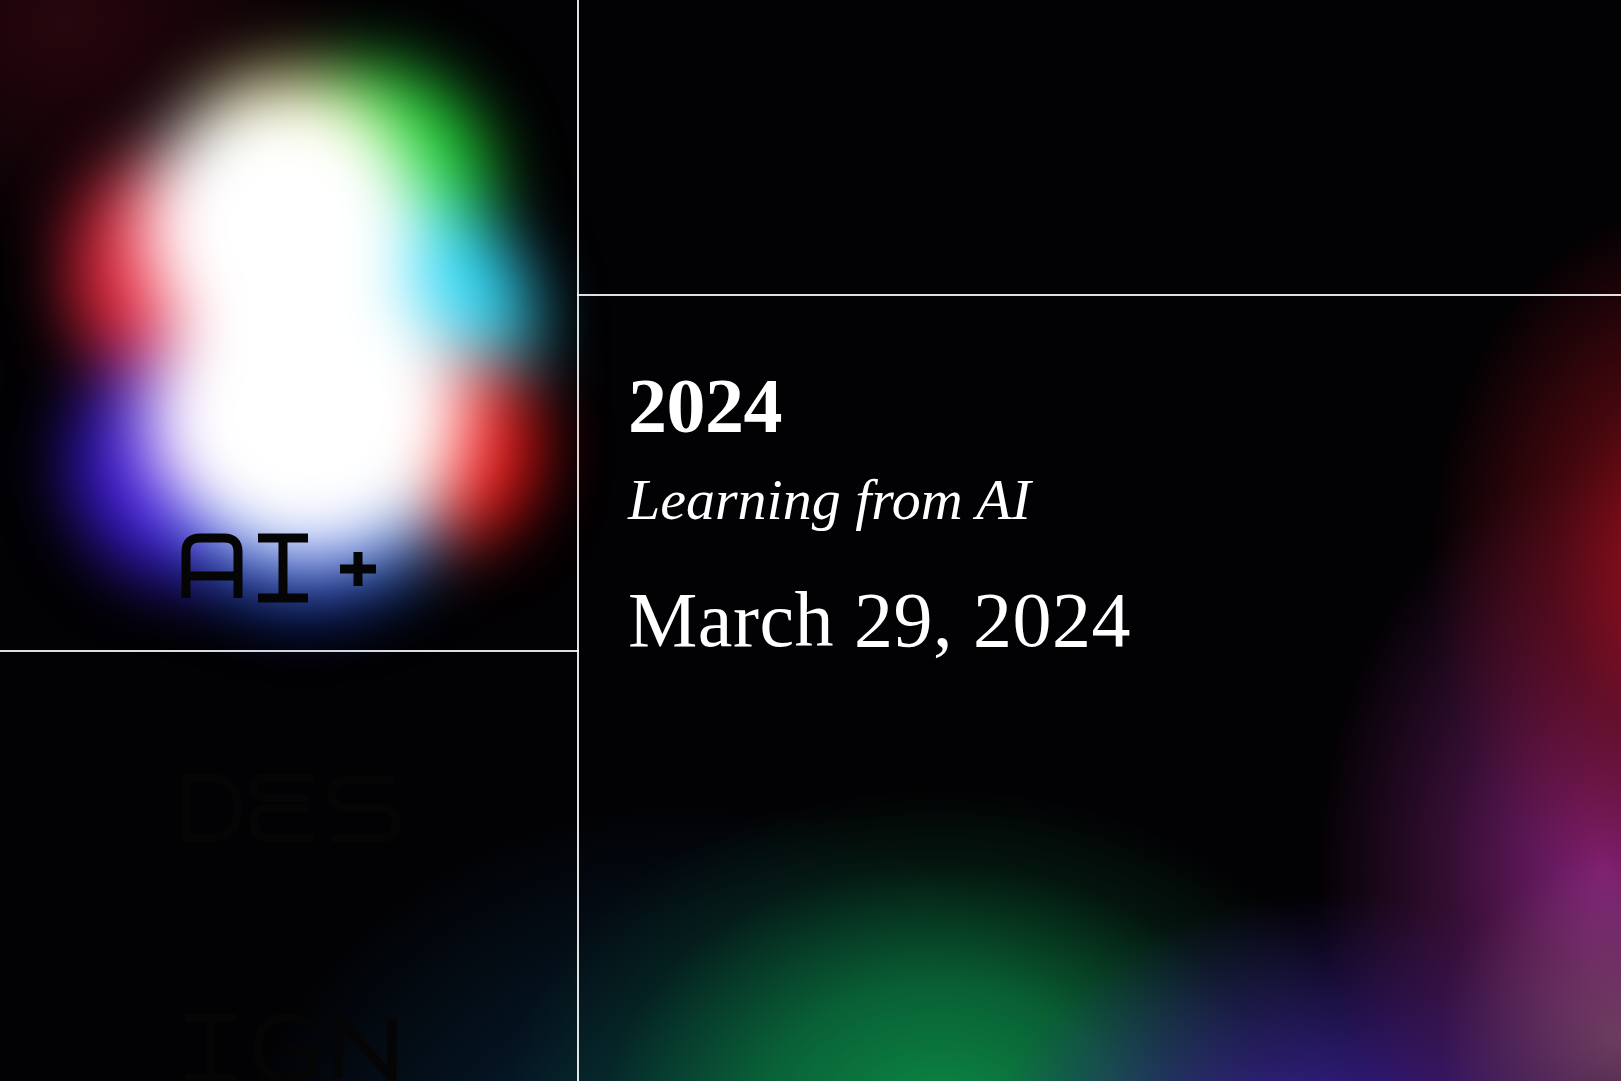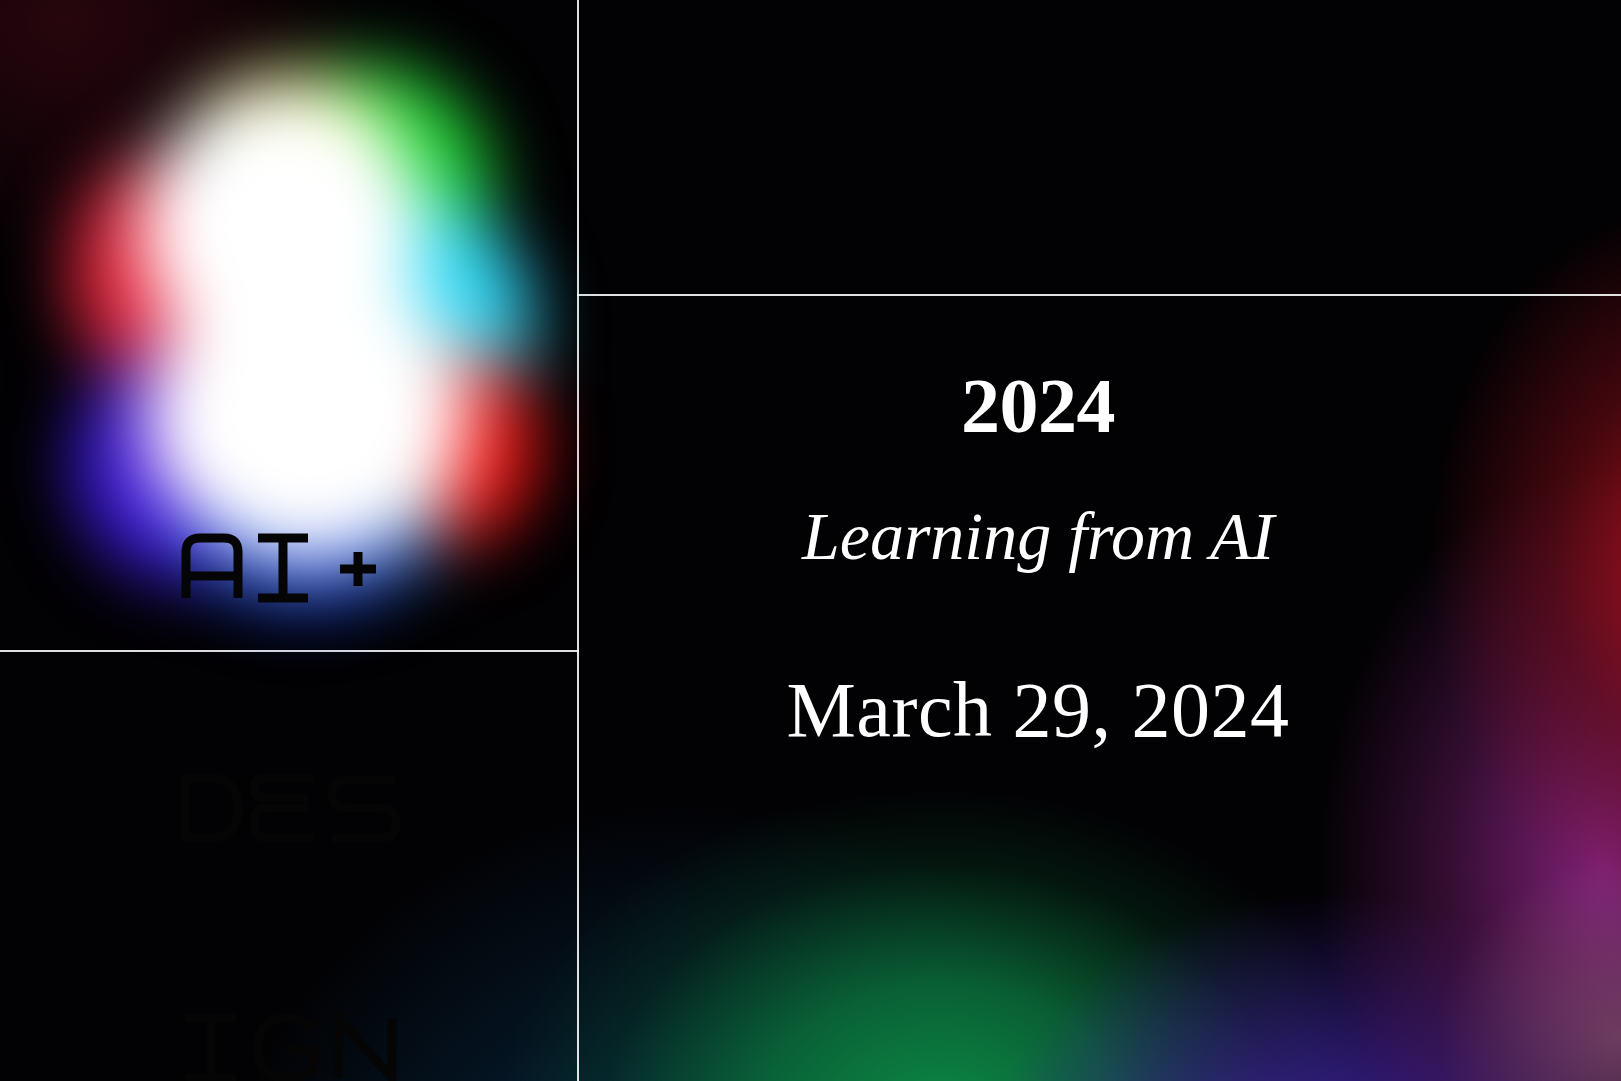--- a/index.html
+++ b/index.html
@@ -131,21 +131,20 @@
   .logo-line svg { display:block; overflow:visible; }
 
   
   .content {
     position:absolute;
     left:628px;
     top:360px;
     width:820px;
     color:#ffffff;
     z-index:4;
-    text-align:center;
   }
   .headline {
     font-family:"Liberation Serif", serif;
     font-weight:700;
     letter-spacing:-0.5px;
   }
   .headline .year {
     display:block;
     font-size:78px;
     line-height:92px;
@@ -159,28 +158,27 @@
   .headline .plus {
     font-weight:400;
     font-size:62px;
     vertical-align:6px;
     letter-spacing:0;
   }
   .headline .tagline {
     display:block;
     font-style:italic;
     font-weight:400;
-    font-size:68px;
+    font-size:58px;
     line-height:96px;
     letter-spacing:0px;
-    margin-top:36px;
   }
   .date-line {
     display:block;
-    margin-top:80px;
+    margin-top:26px;
     font-family:"Liberation Serif", serif;
     font-weight:400;
     font-size:78px;
     line-height:92px;
     letter-spacing:0.5px;
     white-space:nowrap;
   }
 </style>
 </head>
 <body>

